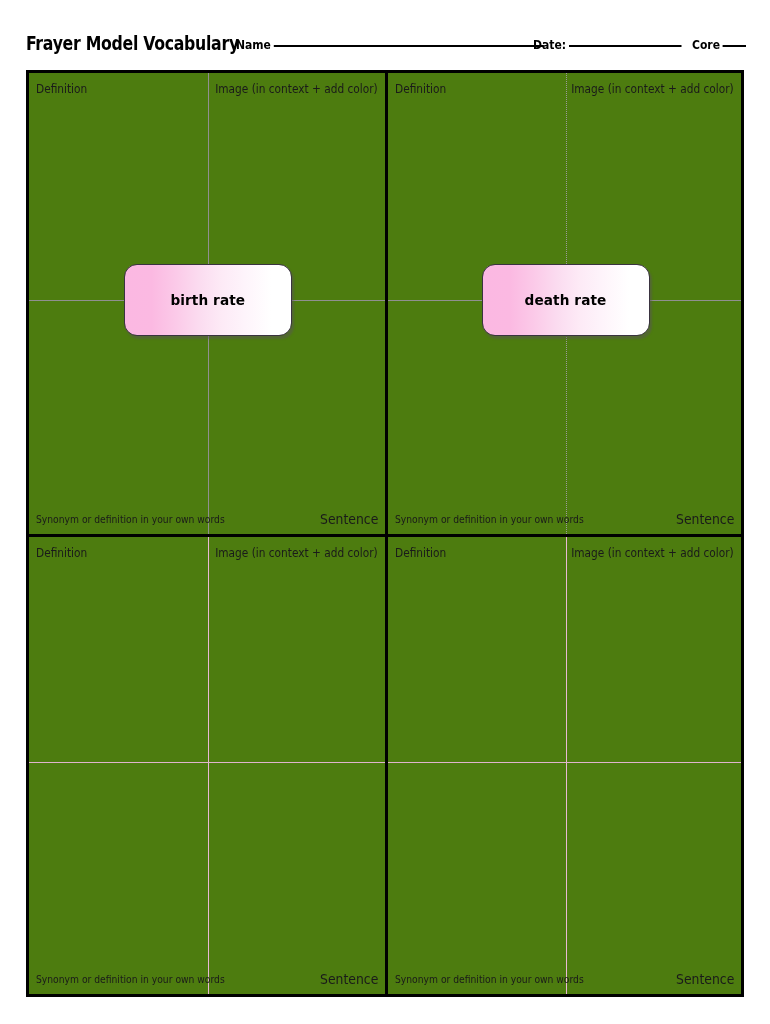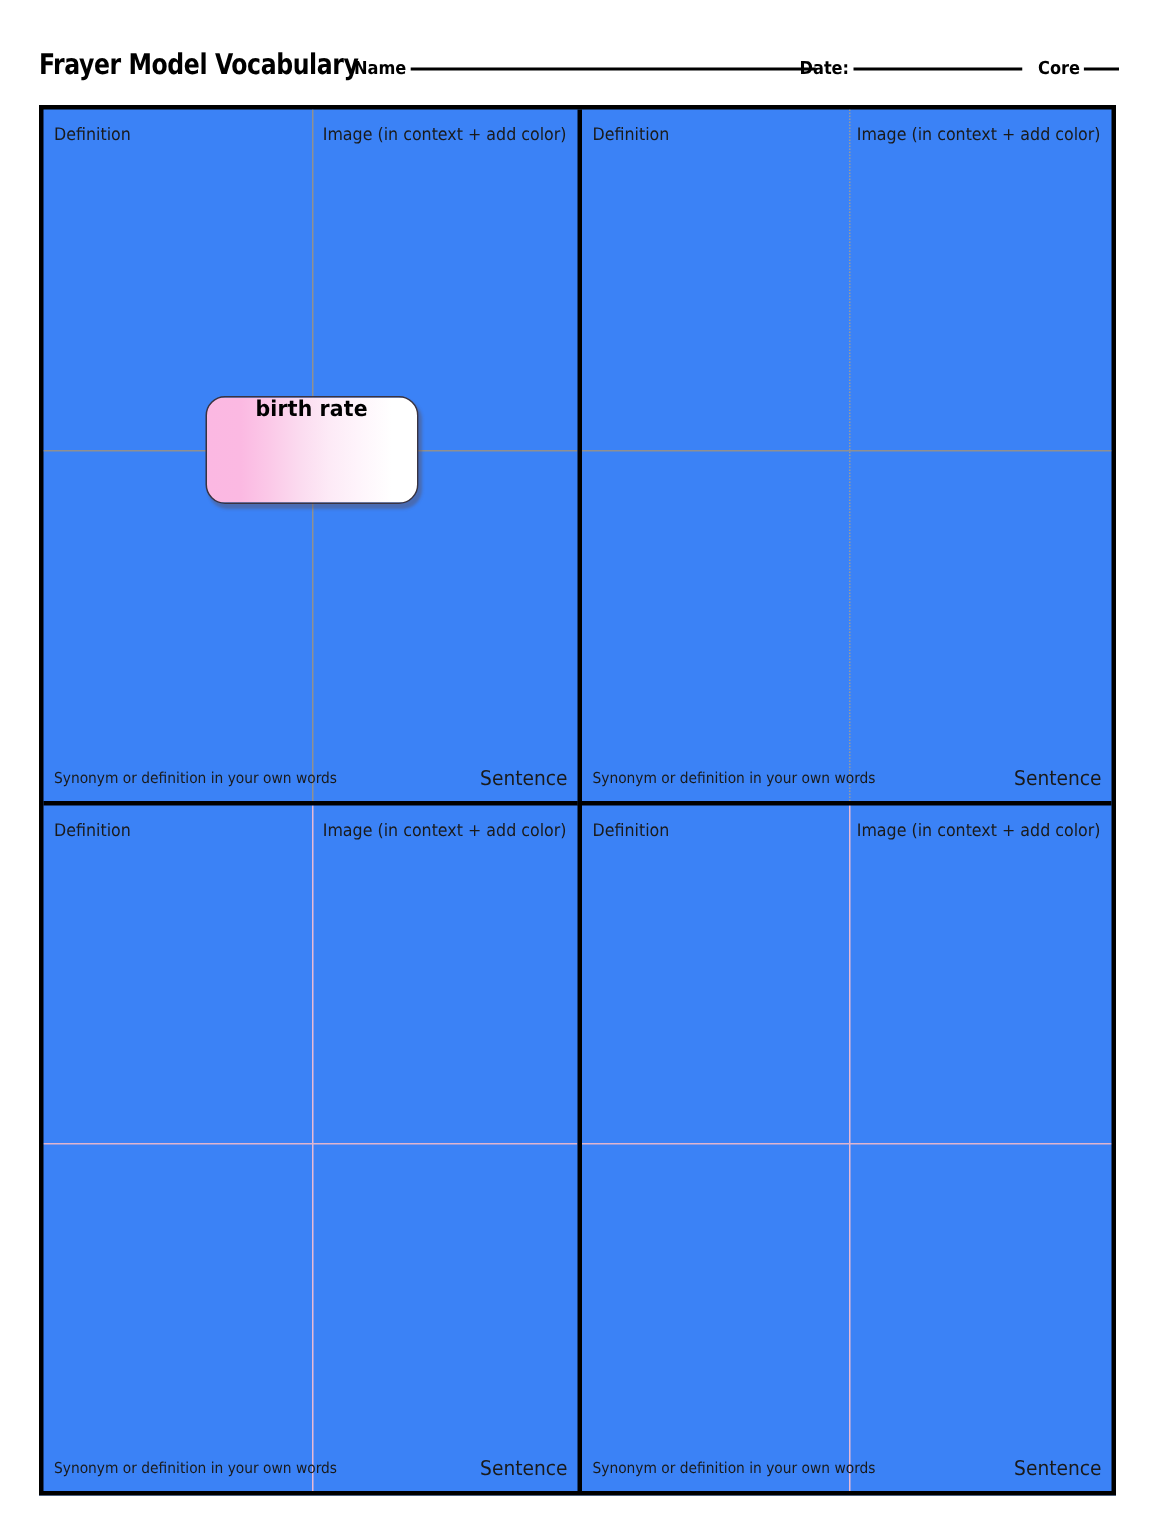--- a/index.html
+++ b/index.html
@@ -67,21 +67,21 @@
     position: absolute;
     left: 26px;
     top: 70px;
     width: 718px;
     height: 927px;
     box-sizing: border-box;
     border: 3px solid #000000;
     display: grid;
     grid-template-columns: 1fr 1fr;
     grid-template-rows: 1fr 1fr;
-    background: #3b82f6;
+    background: #4d7c0f;
   }
   .quadrant {
     position: relative;
     box-sizing: border-box;
     overflow: hidden;
   }
   
   .q-tr, .q-br { border-left: 3px solid #000000; }
   .q-bl, .q-br { border-top: 3px solid #000000; }
 
@@ -118,36 +118,37 @@
   .c-tr { right: 7px; top: 9px;     font-size: 11.5px; transform-origin: right top; }
   .c-bl { left: 7px;  bottom: 9px;  font-size: 10px;   transform-origin: left bottom; }
   .c-br { right: 7px; bottom: 7px;  font-size: 13.5px; transform-origin: right bottom; }
 
   
   .word-box {
     position: absolute;
     left: 50.3%;
     top: 49.2%;
     transform: translate(-50%, -50%);
-    width: 142px;
+    width: 168px;
     height: 72px;
     box-sizing: border-box;
     border: 1.5px solid #3a3340;
     border-radius: 13px;
     background: linear-gradient(to right,
                 #fbb8e2 0%,
                 #fbb9e2 16%,
                 #fbc9e8 30%,
                 #fbdcf0 45%,
                 #fdeaf6 58%,
                 #fef4fb 72%,
                 #ffffff 88%,
                 #ffffff 100%);
     box-shadow: 2px 3px 2px rgba(90,80,95,0.45);
     display: flex;
+    align-items: center;
     justify-content: center;
     z-index: 5;
   }
   .word-text {
     font-family: "DejaVu Sans", sans-serif;
     font-size: 14.5px;
     font-weight: bold;
     color: #000000;
     letter-spacing: 0.1px;
     transform: scaleX(0.94);
@@ -191,20 +192,23 @@
 
   <div class="quadrant q-tr">
     <div class="cross-v line-dot"></div>
     <div class="cross-h line-gray-h"></div>
 
     <div class="corner c-tl">Definition</div>
     <div class="corner c-tr">Image (in context + add color)</div>
     <div class="corner c-bl">Synonym or definition in your own words</div>
     <div class="corner c-br">Sentence</div>
 
+    <div class="word-box">
+      <span class="word-text">death rate</span>
+    </div>
   </div>
 
   <div class="quadrant q-bl">
     <div class="cross-v line-pink"></div>
     <div class="cross-h line-pink-h"></div>
 
     <div class="corner c-tl">Definition</div>
     <div class="corner c-tr">Image (in context + add color)</div>
     <div class="corner c-bl">Synonym or definition in your own words</div>
     <div class="corner c-br">Sentence</div>

